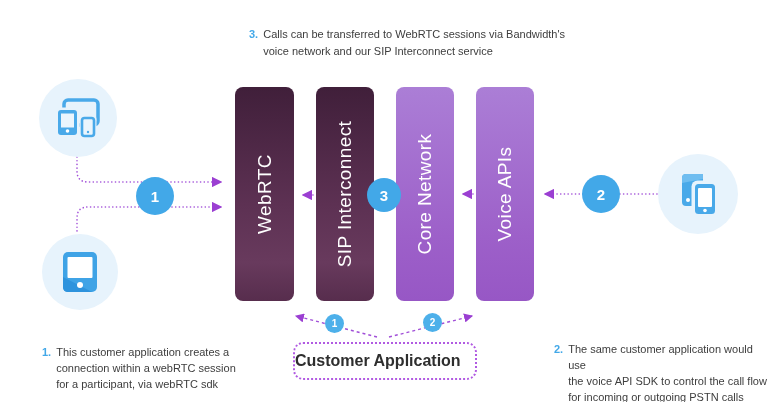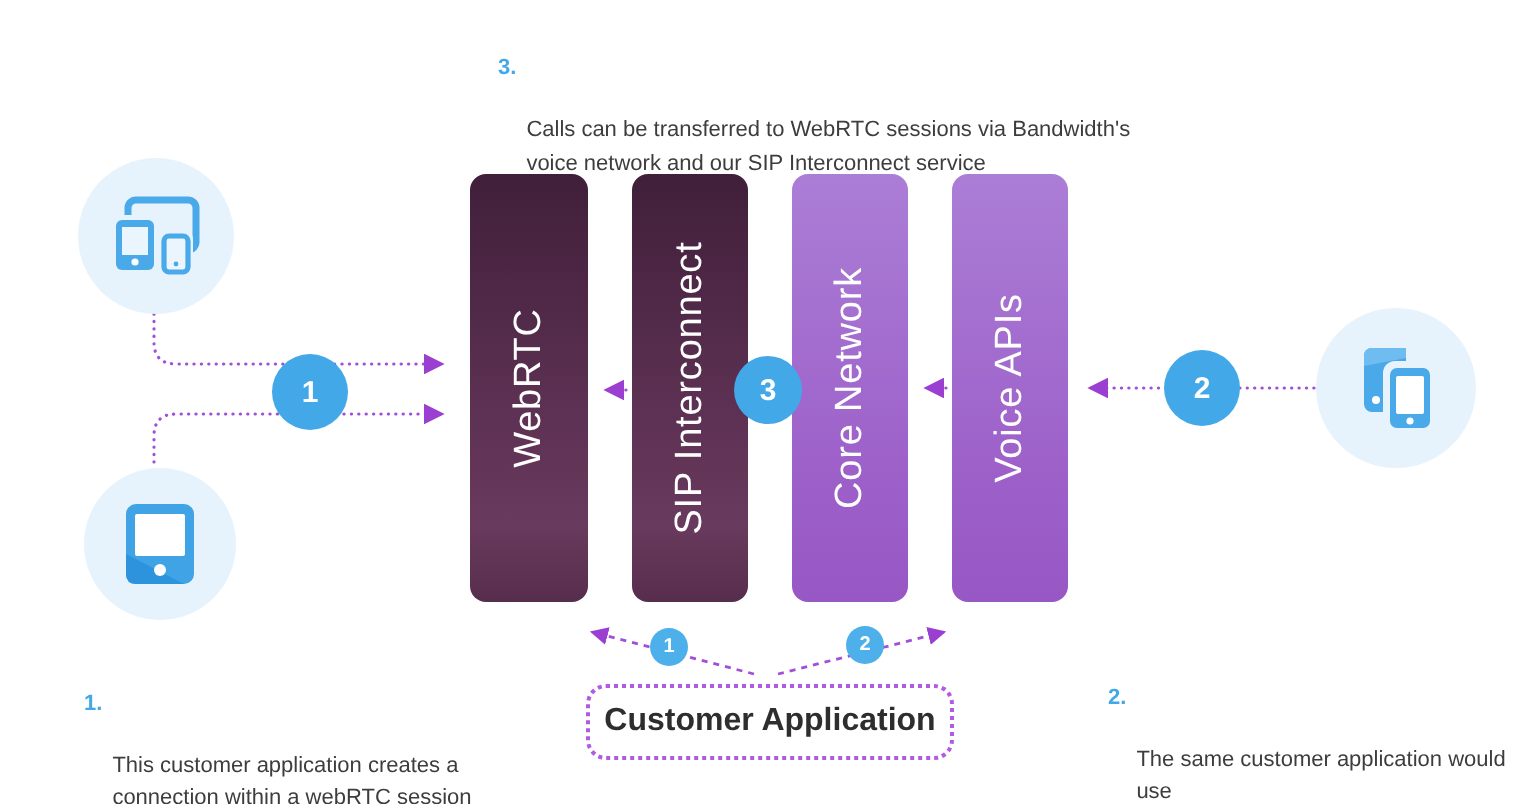--- a/index.html
+++ b/index.html
@@ -72,35 +72,34 @@
   
   .app-box {
     position: absolute;
     left: 293px; top: 342px;
     width: 184px; height: 38px;
     border: 2px dotted #b15ae2;
     border-radius: 10px;
     background: #ffffff;
     display: flex;
     align-items: center;
-    justify-content: center;
     font-size: 16px;
     font-weight: 600;
     color: #2e2e2e;
   }
   
   .note {
     position: absolute;
     display: flex;
     gap: 5px;
     font-size: 11px;
     color: #3d3d3d;
   }
   .note .num { color: #42a8e8; font-weight: 700; flex: none; }
-  .note .txt { white-space: pre-line; margin-top: 31px; }
+  .note .txt { white-space: pre-line; }
   #note-top    { left: 249px; top: 26px;  line-height: 17px; }
   #note-left   { left: 42px;  top: 344px; line-height: 16px; }
   #note-right  { left: 554px; top: 341px; line-height: 16px; }
 </style>
 </head>
 <body>
 
 <div class="canvas">
 
   <svg class="connectors" viewBox="0 0 768 402">

